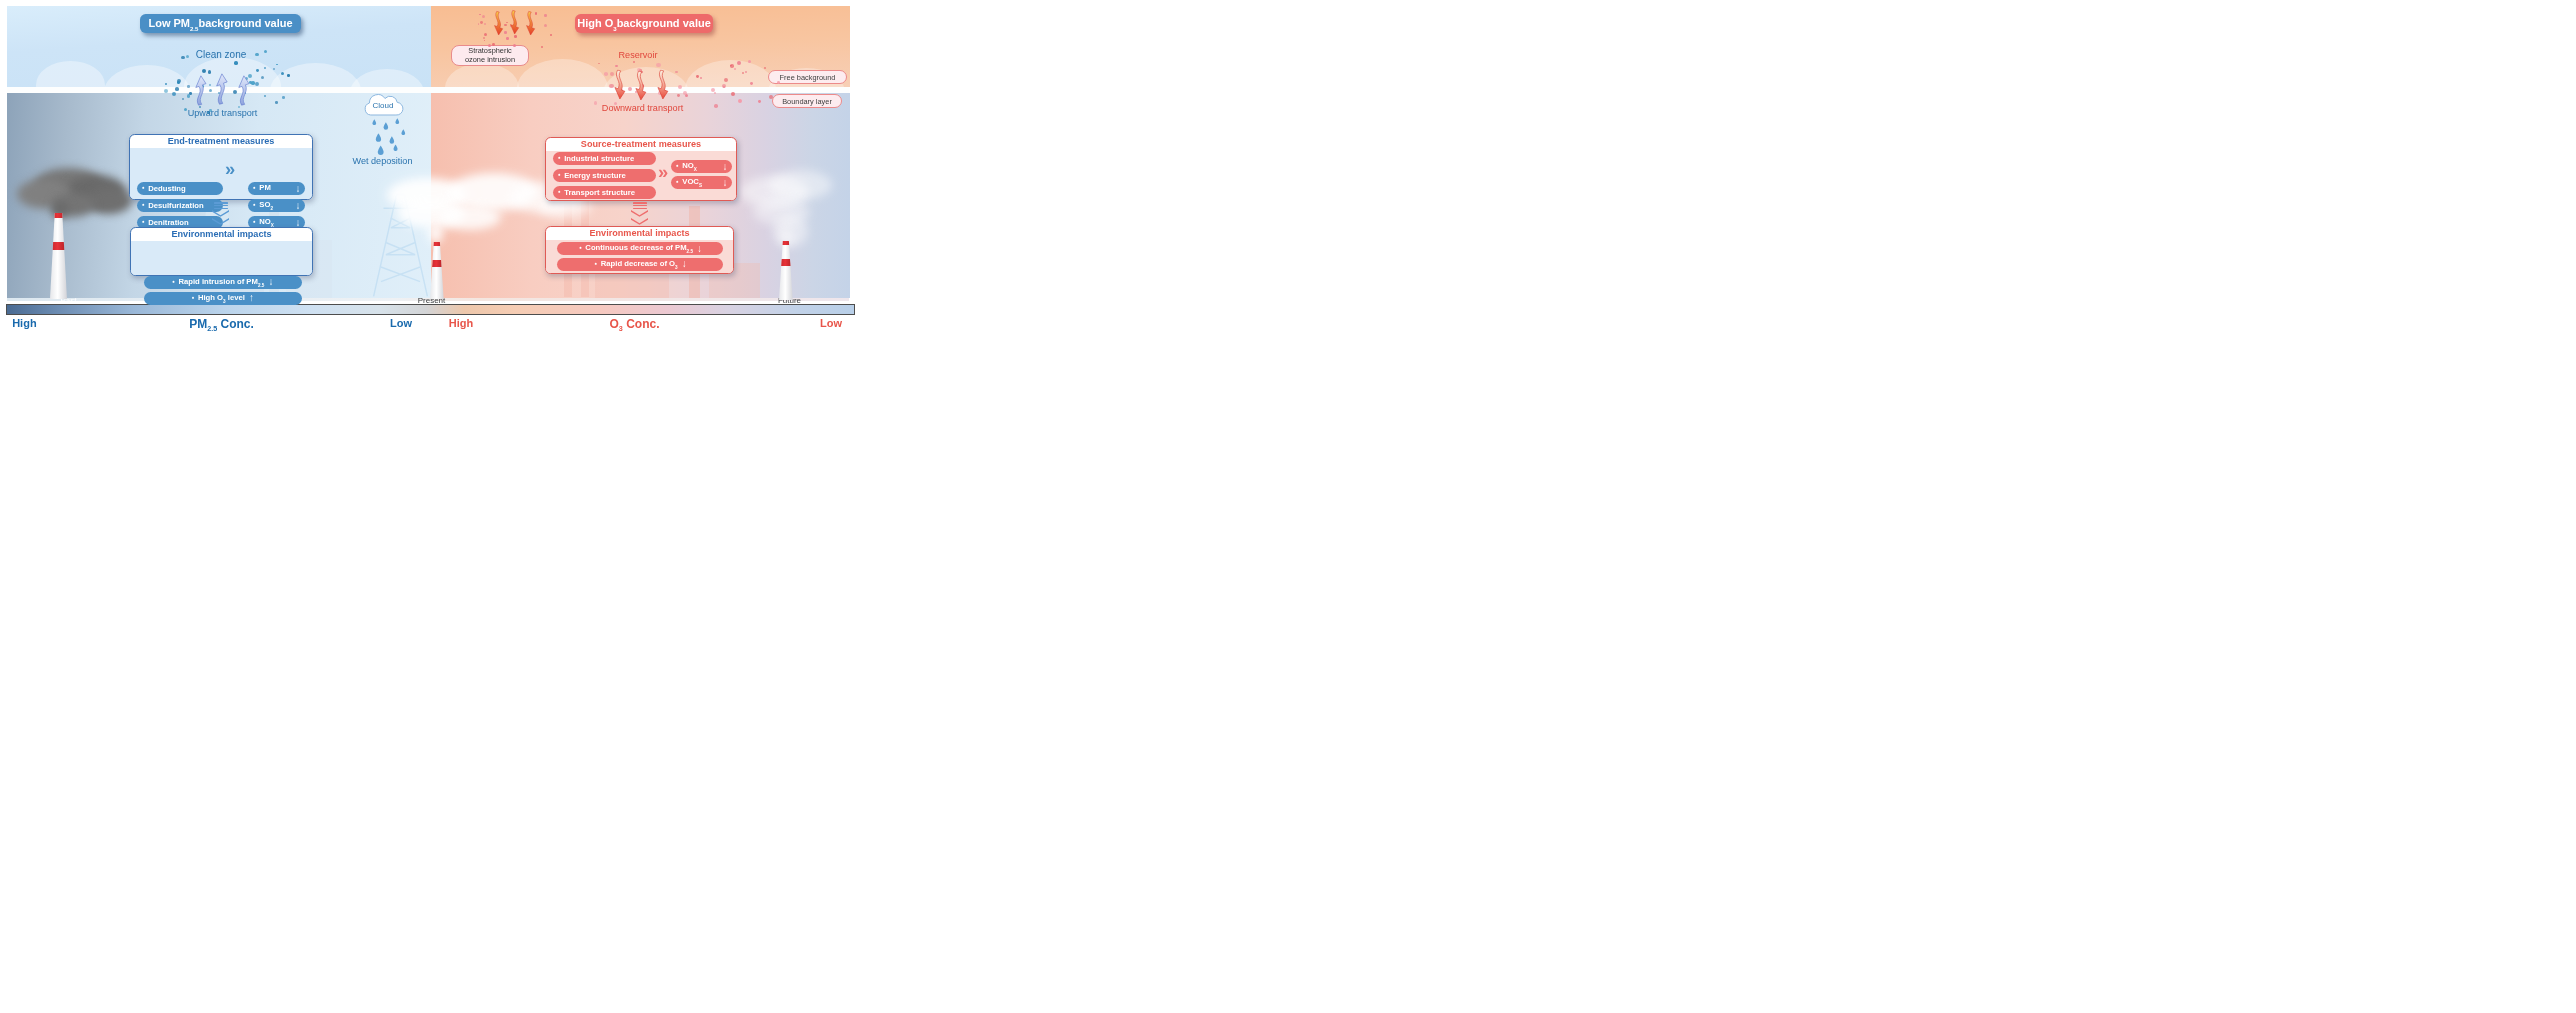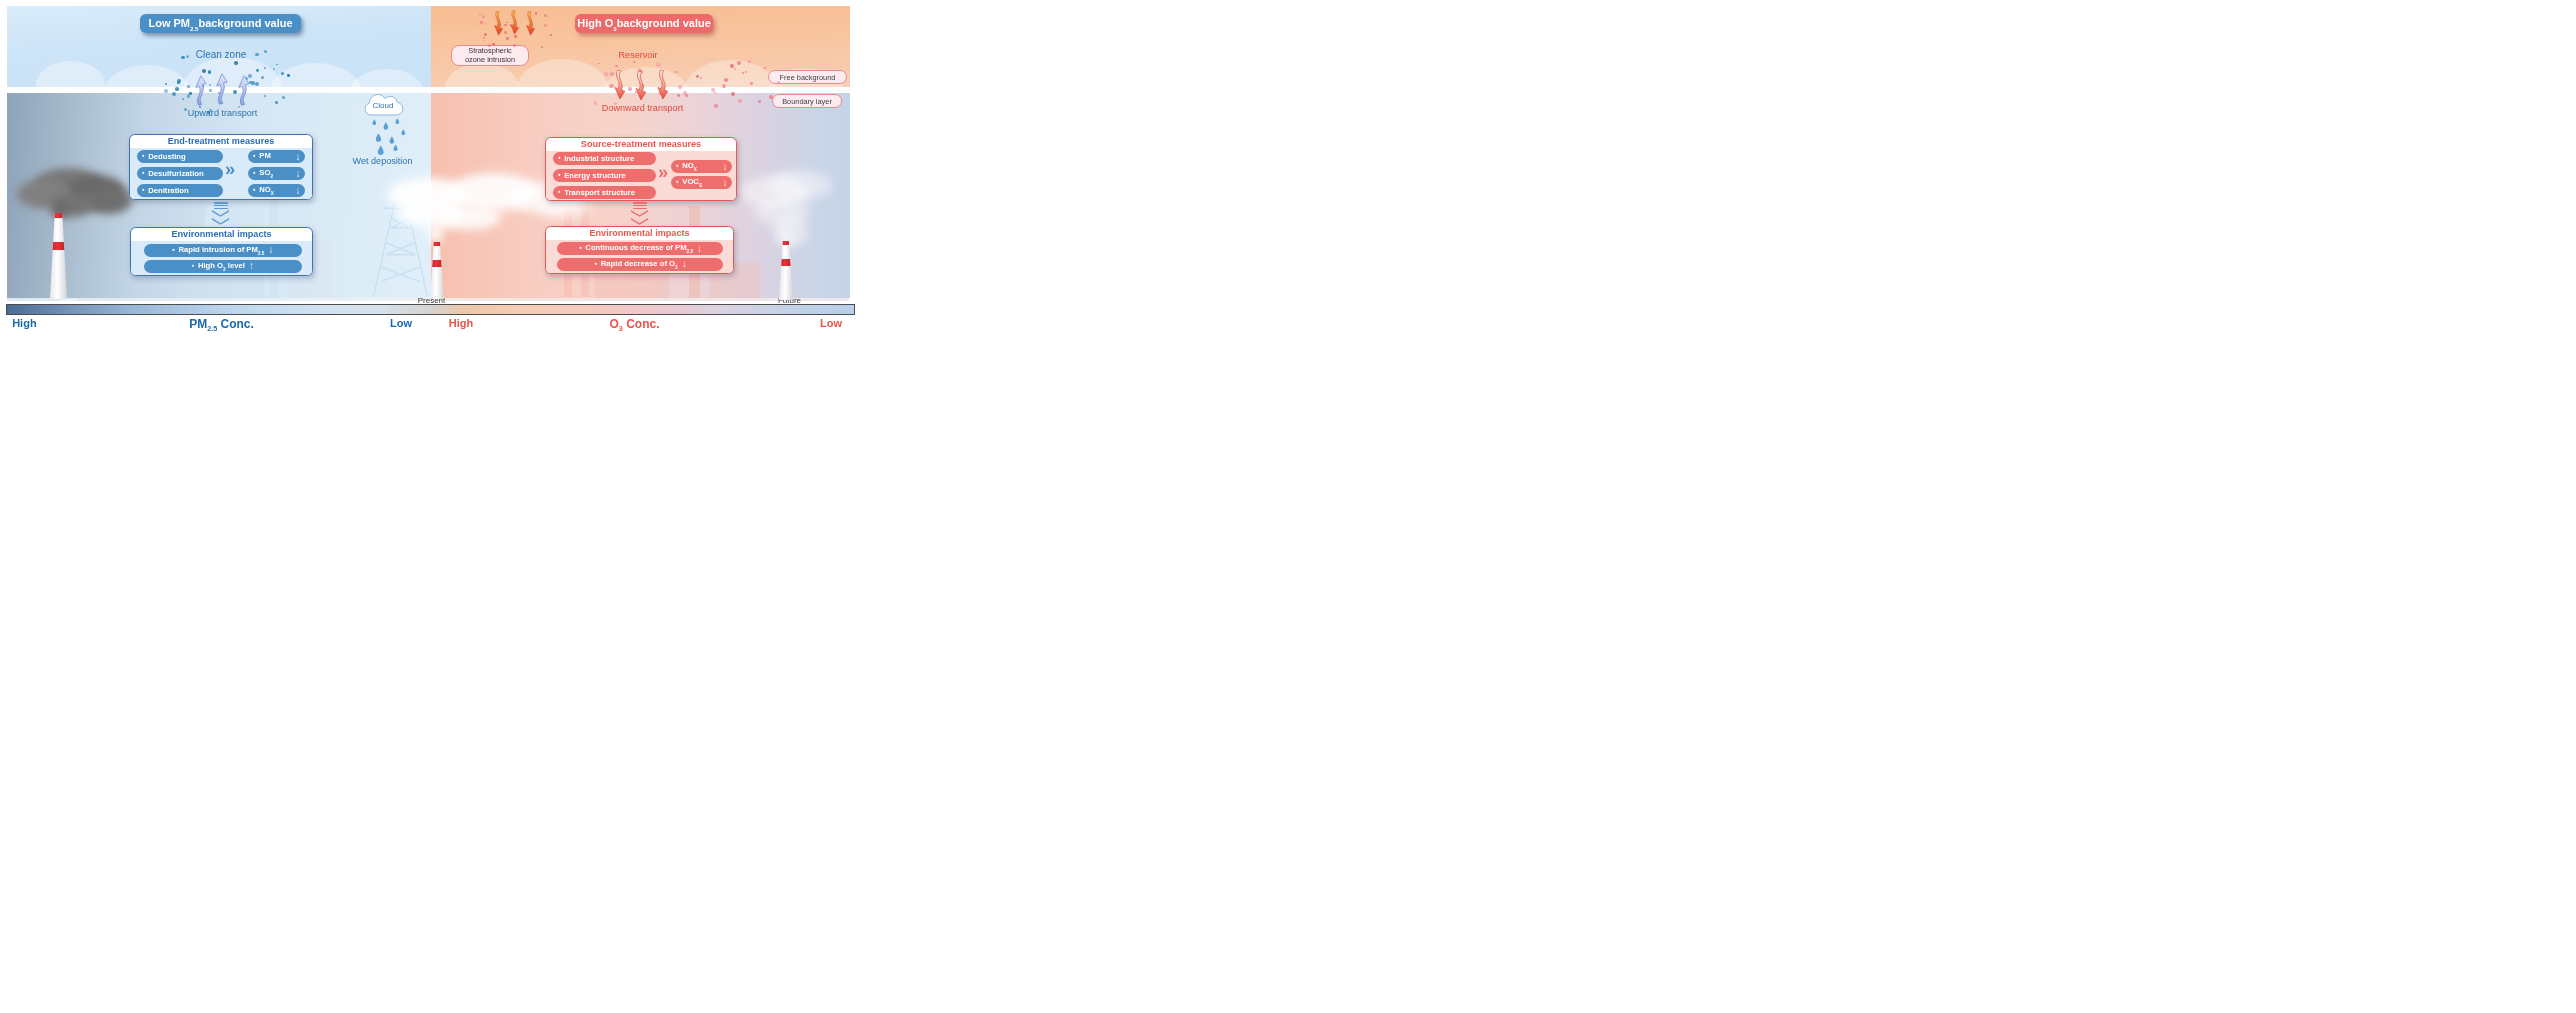--- a/index.html
+++ b/index.html
@@ -37,21 +37,21 @@
   .mbox.redbx{border:1.1px solid #e05a55;}
   .mbox-title{position:absolute;top:0;left:0;right:0;height:12.6px;text-align:center;font-weight:bold;
     font-size:9.1px;line-height:12px;white-space:nowrap;}
   .tb{color:#2a6db5;border-radius:6px;}.tr{color:#e8564b;}
   .mbox-body{position:absolute;left:0;right:0;bottom:0;top:12.6px;border-radius:0 0 4.6px 4.6px;}
   .bluebx .mbox-body{background:#d9eaf8;}
   .redbx .mbox-body{background:#fadbd6;}
 
   .pill{position:absolute;height:13px;border-radius:6.9px;display:flex;align-items:center;color:#fff;
     font-weight:bold;font-size:7.7px;padding:0 5.1px;white-space:nowrap;z-index:3;}
-  .blue-p{background:#4a90c7;}
+  .blue-p{background:#4a90c7;margin-top:32px;}
   .red-p{background:#ee6e6e;}
   .bullet{font-size:4.6px;margin-right:3.4px;line-height:1;}
   .lbl sub{font-size:.6em;}
   .parrow{margin-left:auto;font-size:8px;transform:scaleY(1.3);line-height:1;}
   .impact{justify-content:center;}
   .impact .parrow{margin-left:4.6px;}
   .chev2{position:absolute;font-size:18.3px;font-weight:bold;line-height:1;z-index:3;letter-spacing:-1.7px;}
 
   
   .dash-arrow{position:absolute;width:19.4px;display:flex;flex-direction:column;align-items:center;gap:1.1px;}

